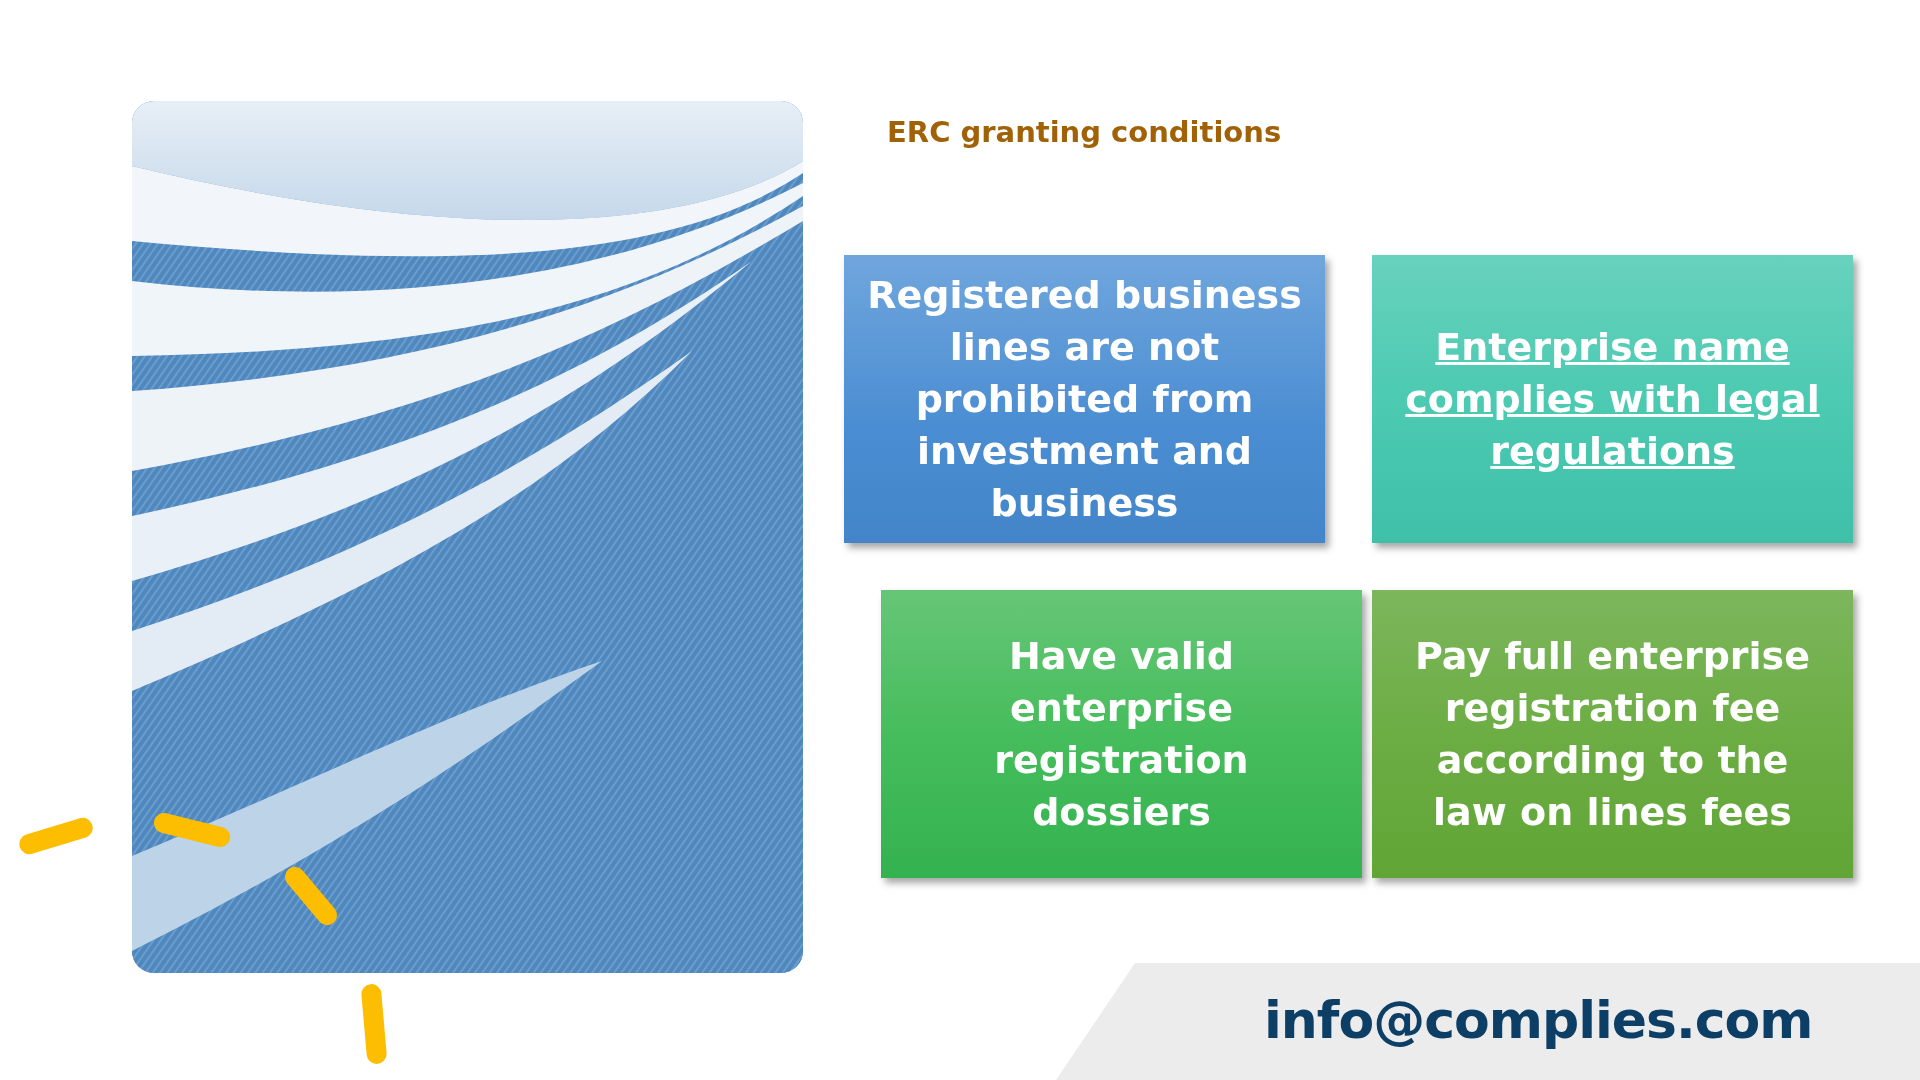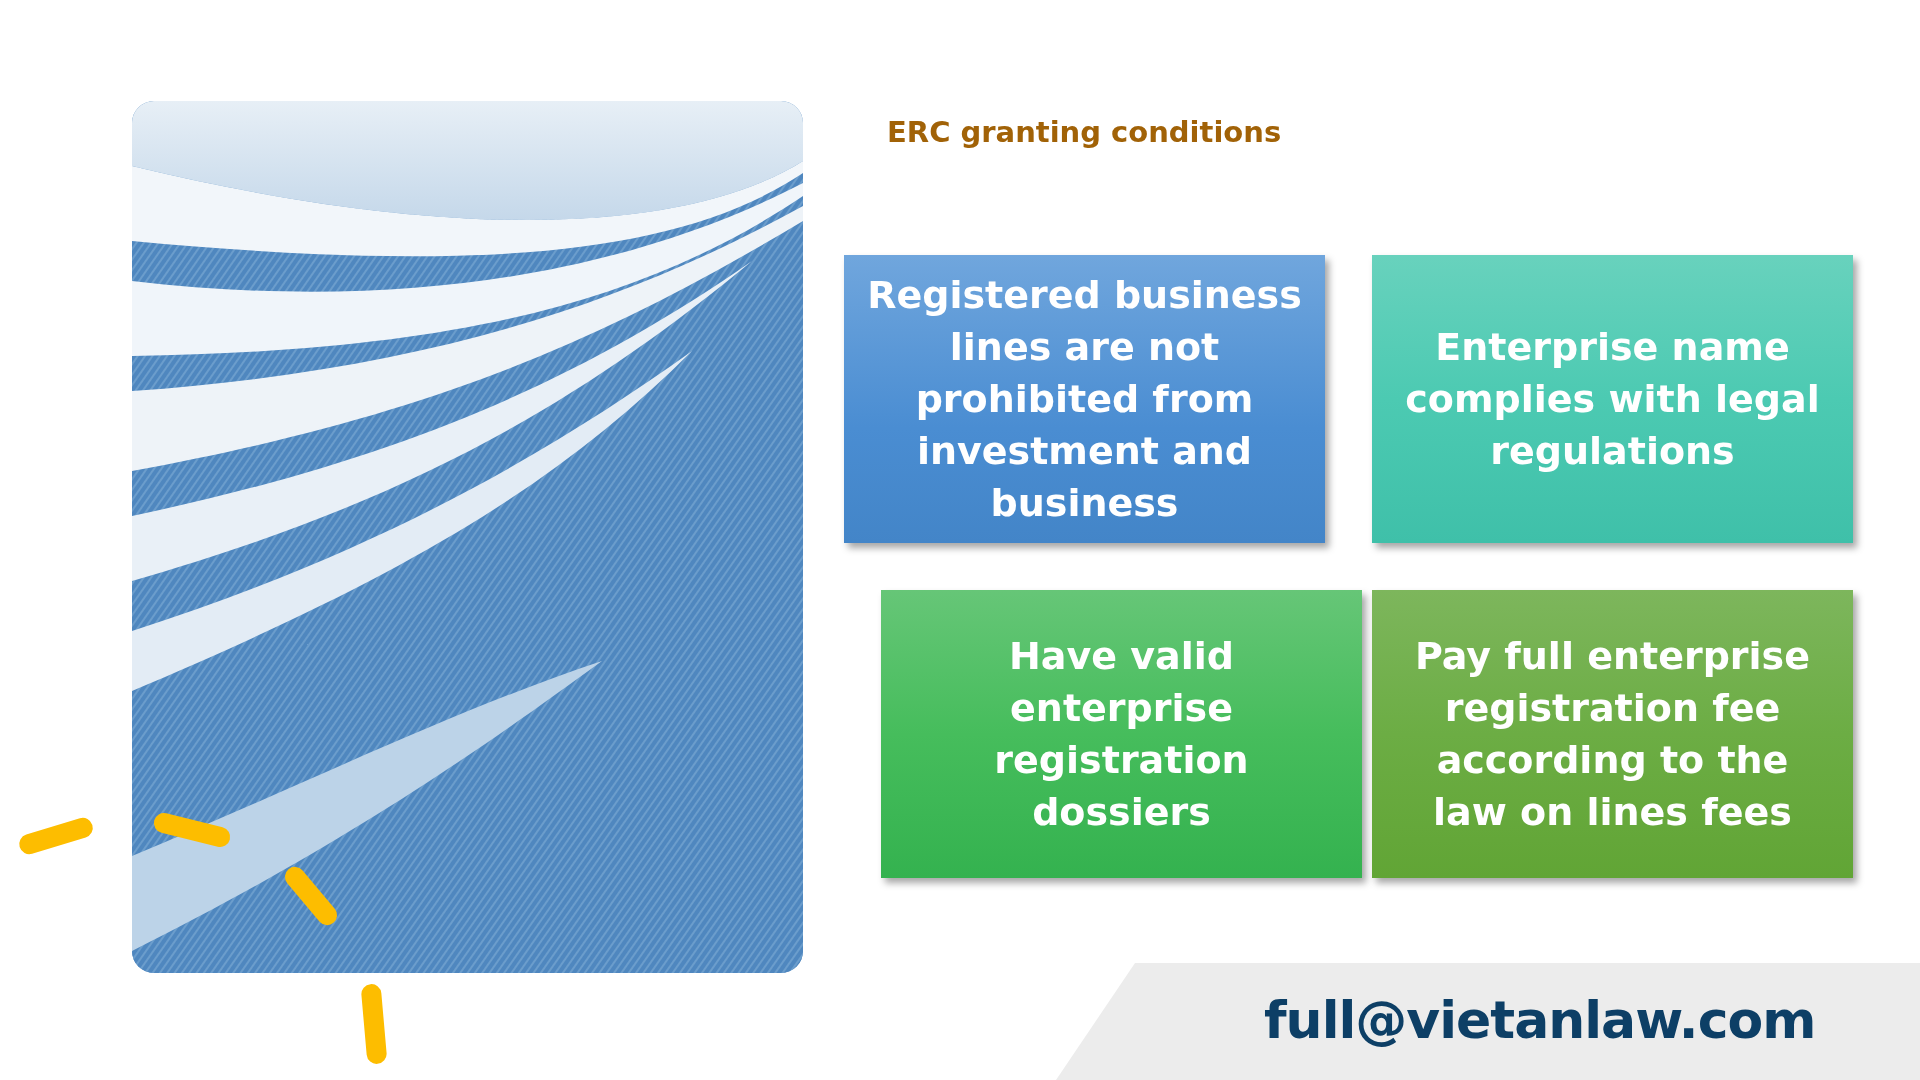--- a/index.html
+++ b/index.html
@@ -21,21 +21,21 @@
 
     .card {
       position: absolute; width: 481px; height: 288px;
       display: flex; align-items: center; justify-content: center; text-align: center;
       color: #ffffff; font-family: "DejaVu Sans", sans-serif; font-weight: bold;
       font-size: 38px; line-height: 52px; padding: 17px 22px;
       box-shadow: 4px 5px 7px rgba(0,0,0,0.35);
     }
     .card span { display: block; }
     .c1 { left: 844px; top: 255px; background: linear-gradient(180deg, #70a6dd 0%, #4a8dd2 60%, #4385c8 100%); }
-    .c2 { left: 1372px; top: 255px; background: linear-gradient(180deg, #68d2bd 0%, #4ccab2 50%, #3fc0a9 100%); }
+    .c2 { left: 1372px; top: 255px; background: linear-gradient(180deg, #68d2bd 0%, #4ccab2 50%, #3fc0a9 100%); text-decoration: underline; }
     .c3 { left: 844px; top: 590px; background: linear-gradient(180deg, #66c677 0%, #46bd5c 50%, #34b24f 100%); margin-left: 37px; }
     .c4 { left: 1372px; top: 590px; background: linear-gradient(180deg, #7db65c 0%, #6cad44 50%, #61a535 100%); }
 
     .footer {
       position: absolute; left: 1056px; top: 963px; width: 864px; height: 117px;
       background: #ececec;
       clip-path: polygon(79px 0, 864px 0, 864px 117px, 0 117px);
     }
     .email {
       position: absolute; left: 1264px; top: 990px;
@@ -85,13 +85,13 @@
   <span>Enterprise name complies with legal regulations</span>
 </div>
 <div class="card c3">
   <span>Have valid enterprise registration dossiers</span>
 </div>
 <div class="card c4">
   <span>Pay full enterprise registration fee according to the law on lines fees</span>
 </div>
 
 <div class="footer"></div>
-<div class="email">full@vietanlaw.com</div>
+<div class="email">info@complies.com</div>
 
 </body></html>

